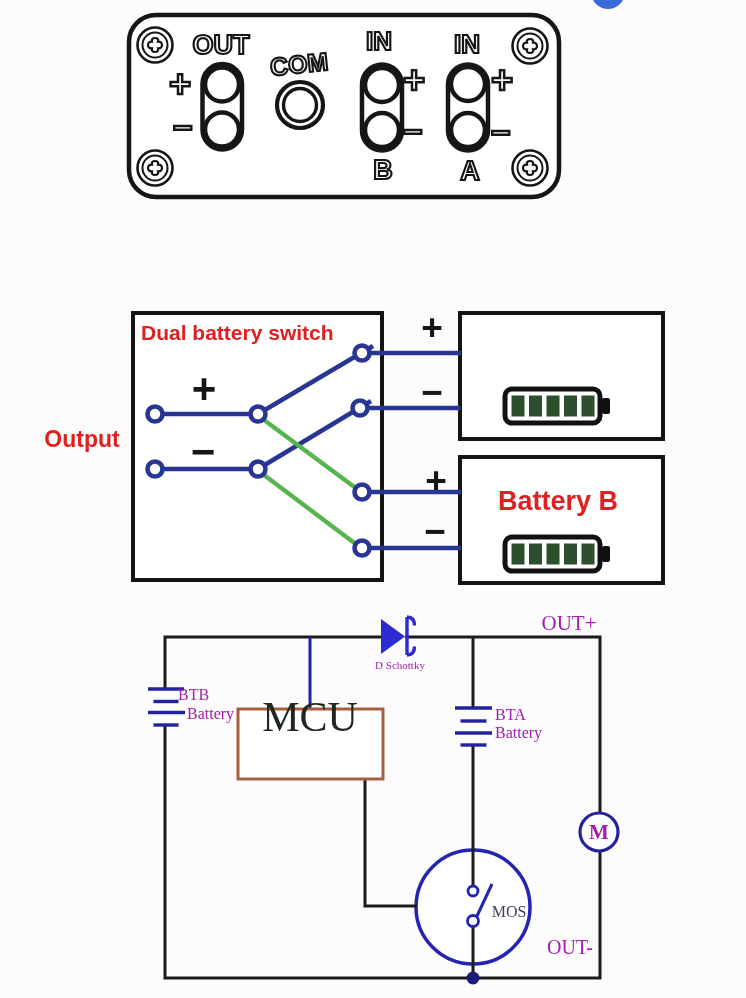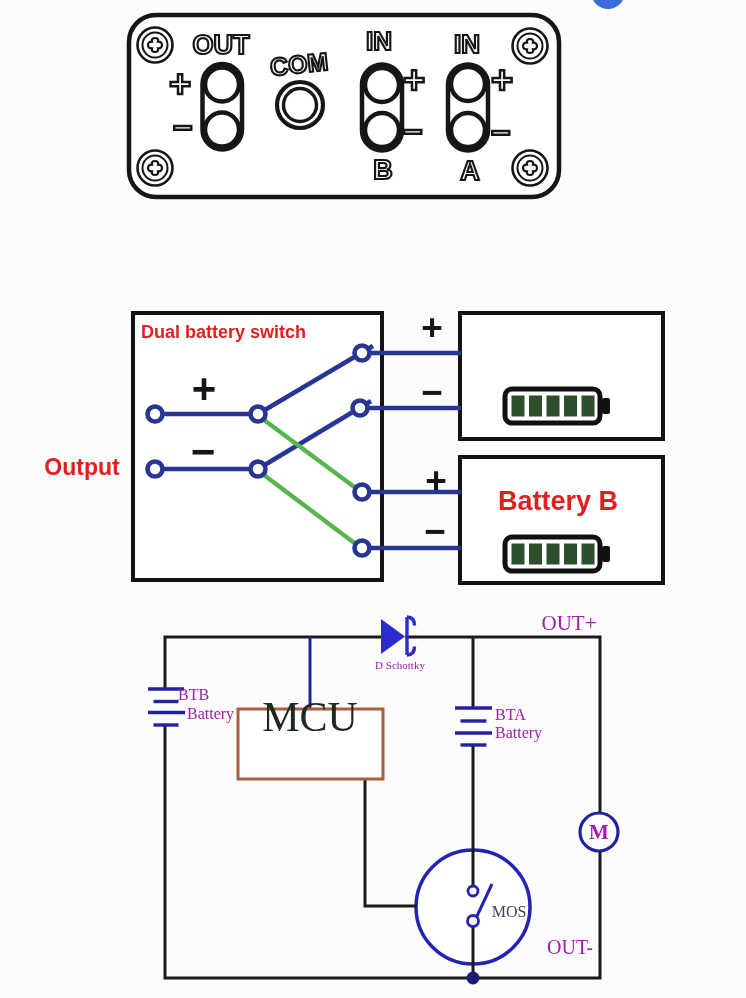--- a/index.html
+++ b/index.html
@@ -183,22 +183,22 @@
         <circle cx="473" cy="891" r="5" fill="#fff" stroke="#2323b4" stroke-width="2.8"></circle>
         <circle cx="473" cy="921" r="5.5" fill="#fff" stroke="#2323b4" stroke-width="2.8"></circle>
       </g>
 
       <circle cx="599" cy="832" r="19" fill="#ffffff" stroke="#22229e" stroke-width="3.2"></circle>
 
       <circle cx="473" cy="978" r="6.5" fill="#1c1c78"></circle>
     </g>
   </svg>
 
-  <span class="lbl-left red" style="left:141px;top:332px;font-size:18px;">Dual battery switch</span>
-  <span class="lbl red" style="left:82px;top:439px;font-size:23px;margin-top:28px;">Output</span>
+  <span class="lbl-left red" style="left:141px;top:332px;font-size:21px;">Dual battery switch</span>
+  <span class="lbl red" style="left:82px;top:439px;font-size:23px;">Output</span>
   <span class="lbl bold" style="left:204px;top:389px;font-size:42px;">+</span>
   <span class="lbl bold" style="left:203px;top:452px;font-size:42px;">−</span>
   <span class="lbl bold" style="left:432px;top:327px;font-size:37px;">+</span>
   <span class="lbl bold" style="left:432px;top:392px;font-size:37px;">−</span>
   <span class="lbl bold" style="left:436px;top:480px;font-size:37px;">+</span>
   <span class="lbl bold" style="left:435px;top:531px;font-size:37px;">−</span>
   <span class="lbl red" style="left:558px;top:501px;font-size:27px;">Battery B</span>
 
   <span class="lbl serif" style="left:569px;top:623px;font-size:21px;">OUT+</span>
   <span class="lbl serif" style="left:400px;top:665px;font-size:11px;">D Schottky</span>

